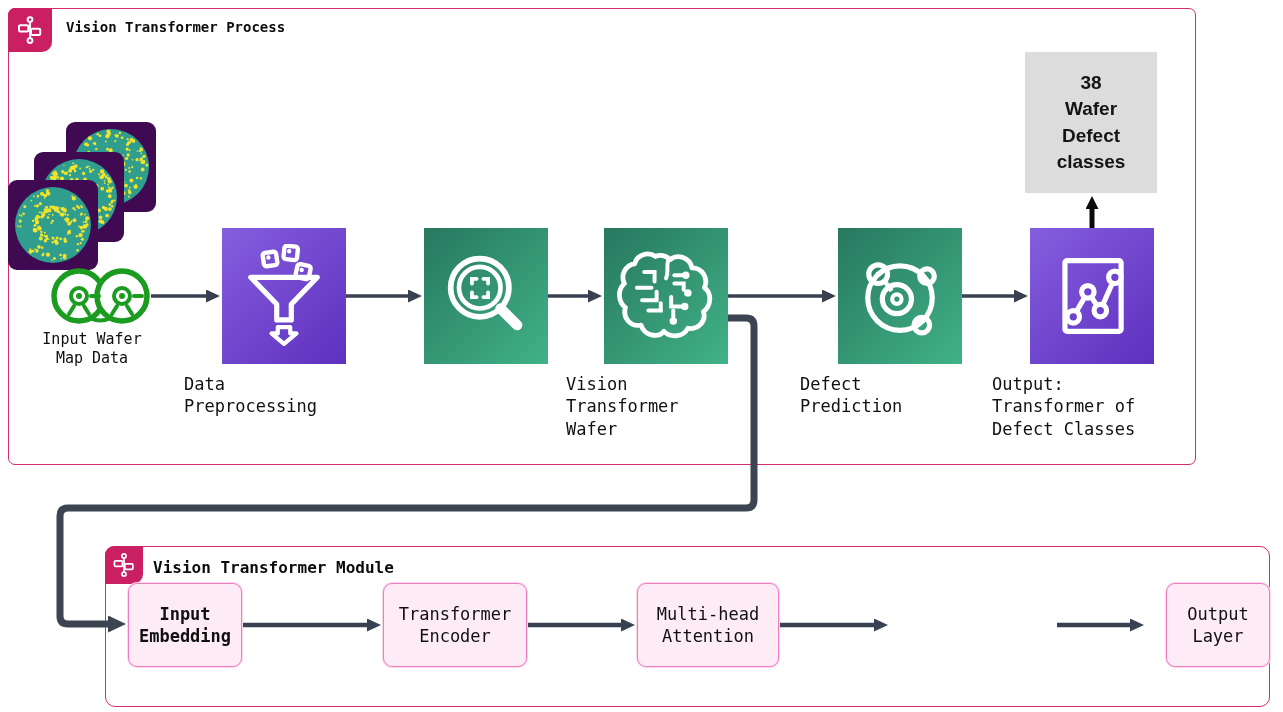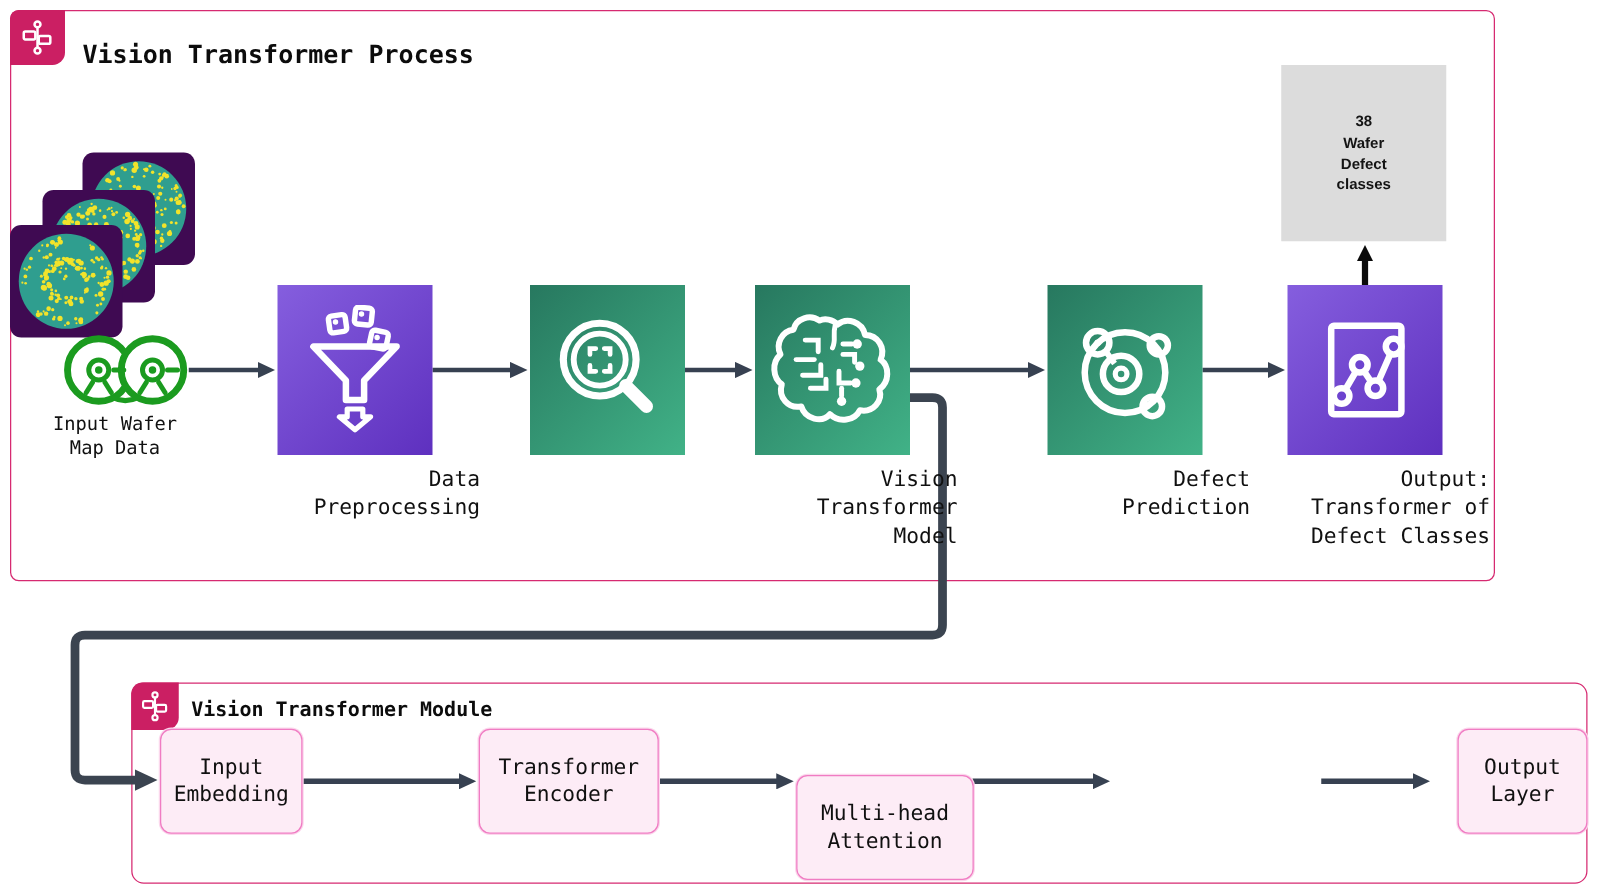--- a/index.html
+++ b/index.html
@@ -8,43 +8,43 @@
 
   .container{position:absolute;border:1.6px solid #d62a71;border-radius:7px;background:#fff;z-index:0;}
   #proc-container{left:8px;top:8px;width:1186px;height:455px;}
   #module-container{left:105px;top:546px;width:1163px;height:159px;border-radius:10px;}
 
   .badge{position:absolute;background:#cb1f63;display:flex;align-items:center;justify-content:center;z-index:3;}
   #proc-badge{left:8px;top:8px;width:44px;height:44px;border-radius:7px 0 10px 0;}
   #module-badge{left:105px;top:546px;width:38px;height:38px;border-radius:9px 0 10px 0;}
 
   .hdr{position:absolute;font-weight:bold;color:#0c0c0c;z-index:3;white-space:nowrap;}
-  #proc-title{left:66px;top:19px;font-size:20px;margin-top:12px;}
+  #proc-title{left:66px;top:19px;font-size:14px;}
   #module-title{left:153px;top:558px;font-size:16px;}
 
   .step-box{position:absolute;top:228px;width:124px;height:136px;display:flex;align-items:center;
             justify-content:center;z-index:3;}
   .purple{background:linear-gradient(135deg,#855ede 0%,#5e30bf 100%);}
   .teal{background:linear-gradient(135deg,#27785f 0%,#41b287 100%);}
   .step-box svg{width:104px;height:104px;}
 
-  .step-label{position:absolute;top:373px;width:200px;text-align:right;font-size:17px;
+  .step-label{position:absolute;top:373px;width:200px;text-align:left;font-size:17px;
               line-height:1.32;white-space:pre-line;z-index:3;}
 
   .gray-box{position:absolute;left:1025px;top:52px;width:132px;height:141px;background:#dcdcdc;
             display:flex;align-items:center;justify-content:center;text-align:center;
-            font-family:"Liberation Sans","DejaVu Sans",sans-serif;font-weight:bold;font-size:12px;
+            font-family:"Liberation Sans","DejaVu Sans",sans-serif;font-weight:bold;font-size:19px;
             line-height:1.38;white-space:pre-line;color:#141414;z-index:3;}
 
   .mini-box{position:absolute;top:583px;height:82px;background:#fdecf6;border:1.6px solid #f07cc3;
             border-radius:9px;display:flex;align-items:center;justify-content:center;text-align:center;
             font-size:17px;line-height:1.3;white-space:pre-line;z-index:3;box-shadow:0 0 0 1px #fbd7ec;}
-  #mini-0{left:128px;width:112px;}
+  #mini-0{left:128px;width:112px;font-weight:bold;}
   #mini-1{left:383px;width:142px;}
-  #mini-2{left:637px;width:140px;margin-top:37px;}
+  #mini-2{left:637px;width:140px;}
   #mini-3{left:890px;width:166px;top:577px;height:94px;}
   #mini-4{left:1146px;width:102px;margin-left:20px;}
 
   #connectors{position:absolute;left:0;top:0;z-index:2;pointer-events:none;}
   #wafer-stack{position:absolute;left:8px;top:114px;z-index:3;}
   #reels{position:absolute;left:50px;top:250px;z-index:4;}
   #input-label{position:absolute;left:12px;top:330px;width:160px;text-align:center;font-size:15px;
                line-height:1.28;white-space:pre-line;z-index:4;}
   .badge svg{display:block;}
 </style>
@@ -652,21 +652,21 @@
       <g fill="#fff" stroke="none">
         <circle cx="69" cy="30" r="3.6"></circle>
           <circle cx="71" cy="47" r="3.6"></circle>
         <circle cx="68" cy="60" r="3.6"></circle>
           <circle cx="57" cy="74" r="3.6"></circle>
       </g>
     </svg>
   </div>
   <div class="step-label" style="left:566px">Vision
 Transformer
-Model</div>
+Wafer</div>
 
   <div class="step-box teal" style="left:838px">
     <svg viewBox="0 0 100 100" fill="none" stroke="#fff">
       <circle cx="50" cy="52" r="31" stroke-width="5"></circle>
       <circle cx="47" cy="53" r="14" stroke-width="5"></circle>
       <circle cx="47" cy="53" r="4.5" stroke-width="4"></circle>
       <line x1="34" y1="34" x2="42" y2="45" stroke-width="4.5"></line>
       <circle cx="29" cy="29" r="9" stroke-width="5"></circle>
       <circle cx="29" cy="29" r="2" fill="#fff"></circle>
       <circle cx="76" cy="31" r="7" stroke-width="5"></circle>

